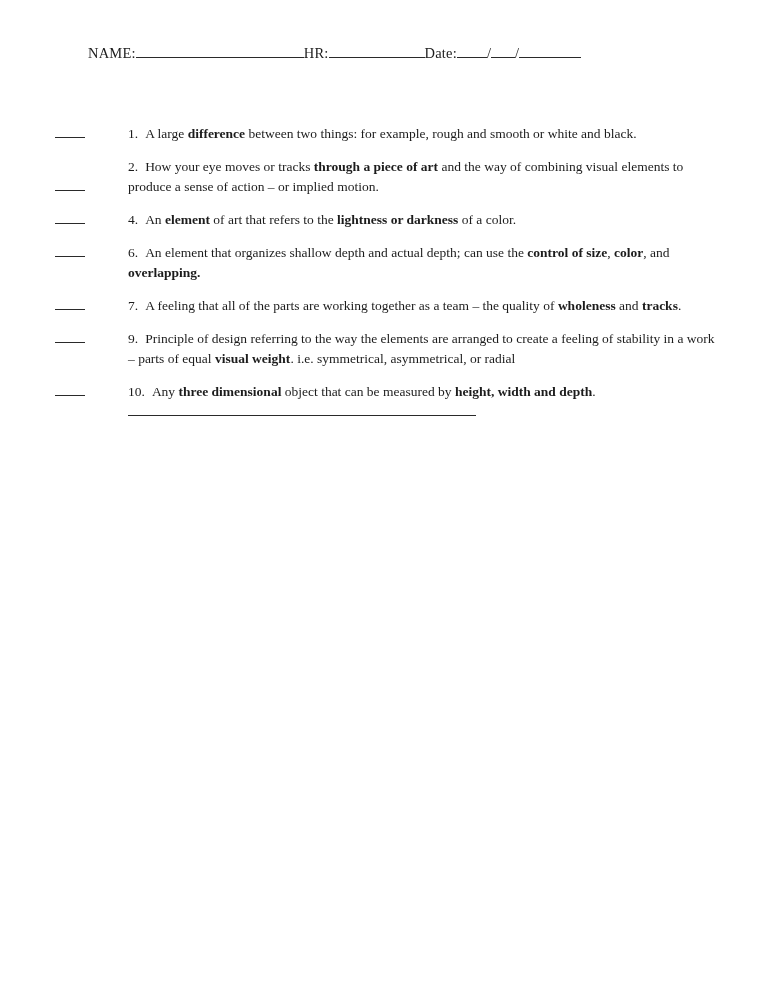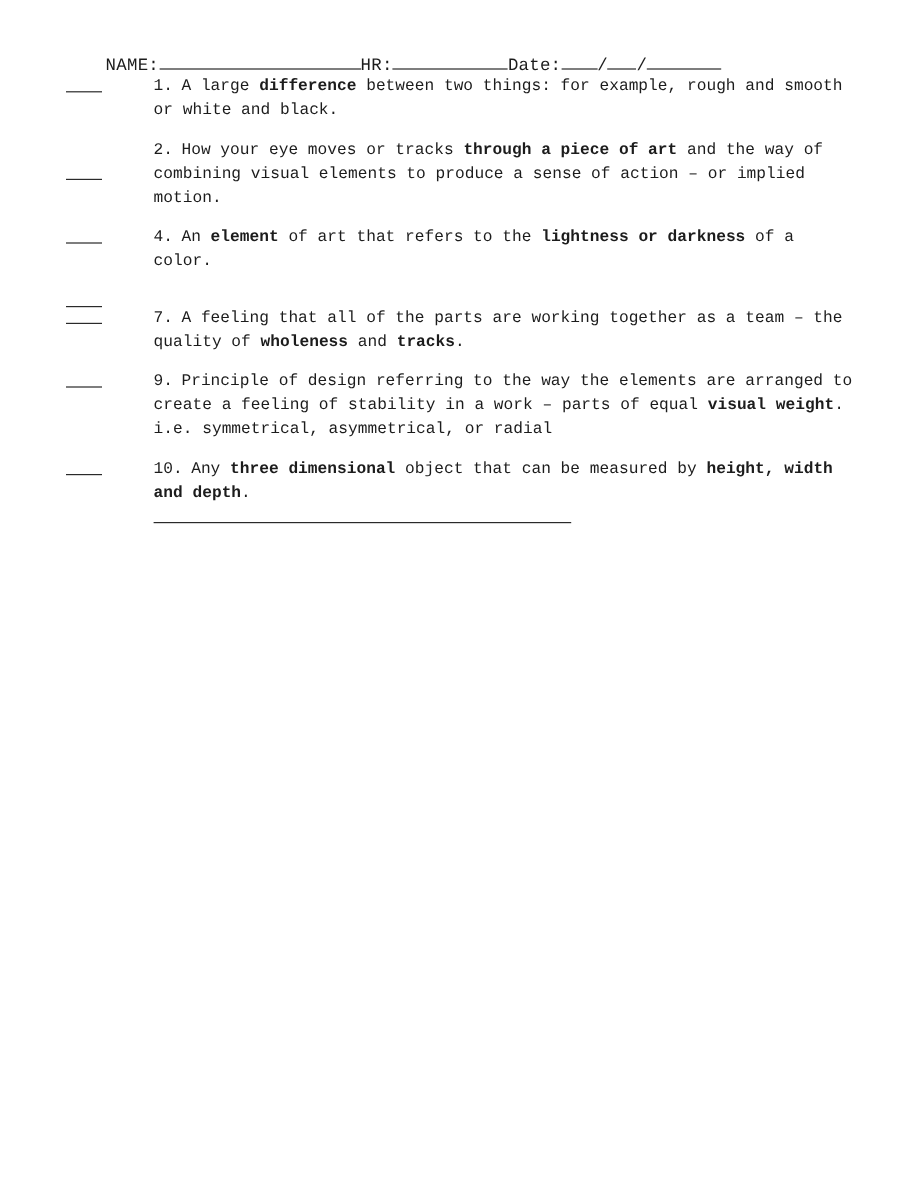--- a/index.html
+++ b/index.html
@@ -4,21 +4,21 @@
 <style>
   html, body { margin: 0; padding: 0; background: #ffffff; }
   .page {
     width: 768px;
     height: 994px;
     box-sizing: border-box;
     padding: 44px 53px 13px 55px;
     position: relative;
     overflow: hidden;
     background: #ffffff;
-    font-family: Liberation Mono, monospace;
+    font-family: Liberation Serif, serif;
     color: #1c1c1c;
     font-size: 13.5px;
   }
   .header {
     margin-left: 33px;
     font-size: 14.5px;
     white-space: nowrap;
   }
   .hlabel { letter-spacing: 0.2px; }
   .blank {
@@ -26,20 +26,21 @@
     border-bottom: 1px solid #2a2a2a;
     height: 13px;
     vertical-align: baseline;
   }
   .name-blank  { width: 168px; }
   .hr-blank    { width: 96px; }
   .date-blank-1{ width: 30px; }
   .date-blank-2{ width: 24px; }
   .date-blank-3{ width: 62px; }
   .items {
+    margin-top: 62px;
   }
   .item-row {
     display: flex;
     align-items: flex-start;
   }
   .blank-cell {
     width: 73px;
     flex-shrink: 0;
   }
   .item-blank {
@@ -102,20 +103,23 @@
     <div class="text-cell">
       <p class="item-text"><span class="num">4.</span><span>An </span><span class="bold">element</span><span> of art that refers to the </span><span class="bold">lightness or darkness</span><span> of a color.</span></p>
     </div>
   </div>
 
 
   <div class="item-row">
     <div class="blank-cell">
       <span class="item-blank" style="margin-top: 13px;"></span>
     </div>
+    <div class="text-cell">
+      <p class="item-text"><span class="num">6.</span><span>An element that organizes shallow depth and actual depth; can use the </span><span class="bold">control of size</span><span>, </span><span class="bold">color</span><span>, and </span><span class="bold">overlapping.</span></p>
+    </div>
   </div>
 
   <div class="item-row">
     <div class="blank-cell">
       <span class="item-blank" style="margin-top: 13px;"></span>
     </div>
     <div class="text-cell">
       <p class="item-text"><span class="num">7.</span><span>A feeling that all of the parts are working together as a team – the quality of </span><span class="bold">wholeness</span><span> and </span><span class="bold">tracks</span><span>.</span></p>
     </div>
   </div>

